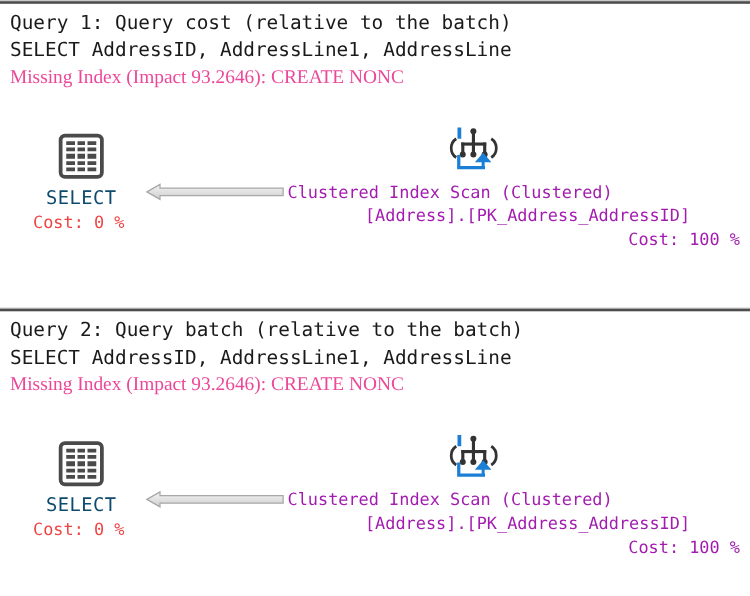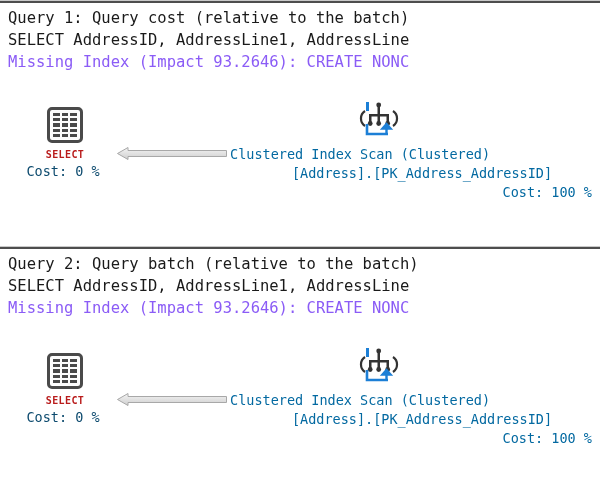--- a/index.html
+++ b/index.html
@@ -50,21 +50,21 @@
     left: 8px;
     white-space: pre;
     font-size: 15.5px;
     line-height: 22px;
     letter-spacing: 0px;
     color: #1a1a1a;
     font-family: "DejaVu Sans Mono", "Liberation Mono", monospace;
   }
   .hdr-line1 { top: 2px;  }
   .hdr-line2 { top: 24px; }
-  .hdr-line3 { top: 46px; color: #8b5cf6; }
+  .hdr-line3 { top: 46px; color: #ec4899; font-family: Liberation Serif, serif; }
 
   
   .node-select {
     position: absolute;
     left: 6px;
     top: 102px;
     width: 118px;
     text-align: center;
   }
   .icon-select {
@@ -86,31 +86,31 @@
     display: grid;
     grid-template-columns: repeat(3, 1fr);
     grid-template-rows: repeat(5, 1fr);
     gap: 2px;
   }
   .icon-select .grid i {
     display: block;
     background: #4a4a4a;
   }
   .node-label {
-    font-size: 10px;
-    font-weight: bold;
-    color: #b91c1c;
+    font-size: 15px;
+    font-weight: normal;
+    color: #0c4a6e;
     margin-top: 6px;
     letter-spacing: 0.4px;
     white-space: pre;
     font-family: "DejaVu Sans Mono", "Liberation Mono", monospace;
   }
   .node-cost {
     font-size: 13.5px;
-    color: #0c4a6e;
+    color: #ef4444;
     margin-top: 3px;
     white-space: pre;
     font-family: "DejaVu Sans Mono", "Liberation Mono", monospace;
   }
   .node-select .node-cost {
     margin-left: -4px;
   }
 
   
   .arrow {
@@ -133,21 +133,21 @@
     width: 42px;
     height: 40px;
     margin: 0 auto 4px 130px;
   }
   .icon-scan svg { display: block; }
   .scan-text {
     text-align: center;
     white-space: pre;
     font-size: 13.5px;
     line-height: 19px;
-    color: #0369a1;
+    color: #a21caf;
     font-family: "DejaVu Sans Mono", "Liberation Mono", monospace;
   }
   .scan-line-1 { text-align: left; padding-left: 2px; }
   .scan-line-2 { text-align: center; padding-left: 24px; }
   .scan-line-3 { text-align: right; padding-left: 92px; }
 </style>
 </head>
 <body>
 
 <div class="plan-root">

